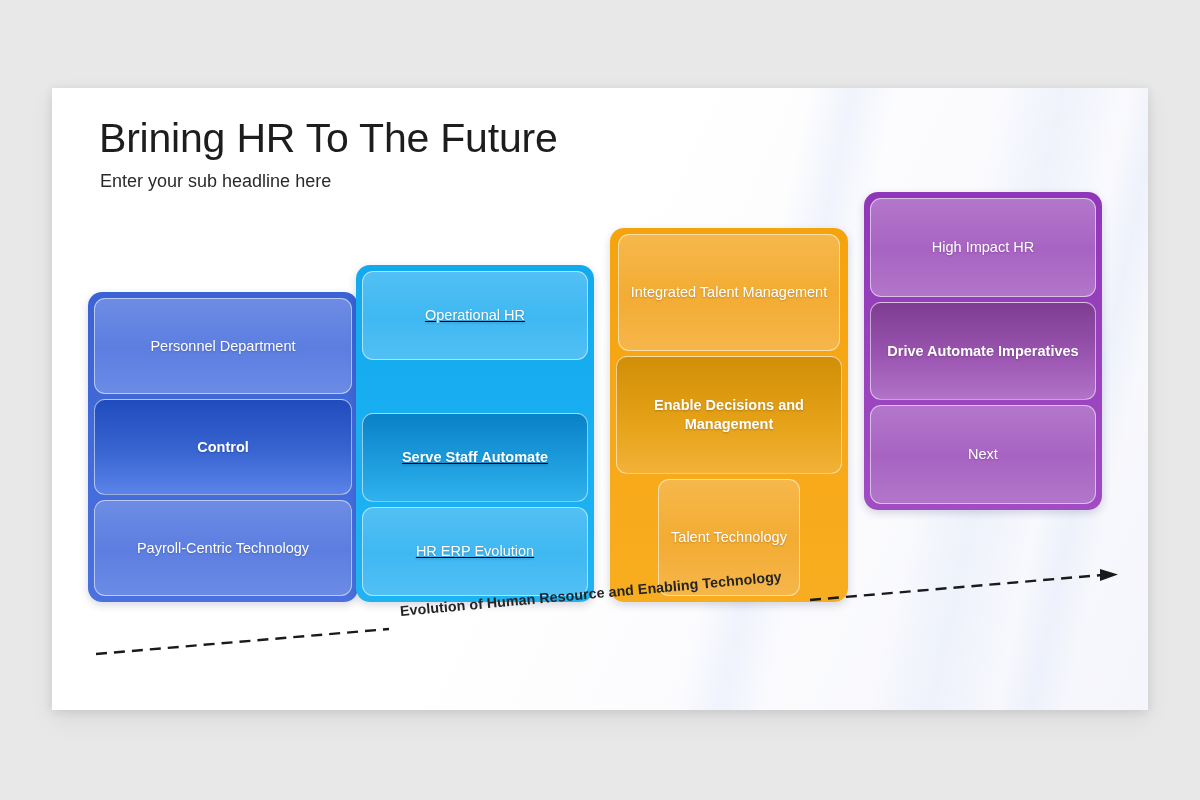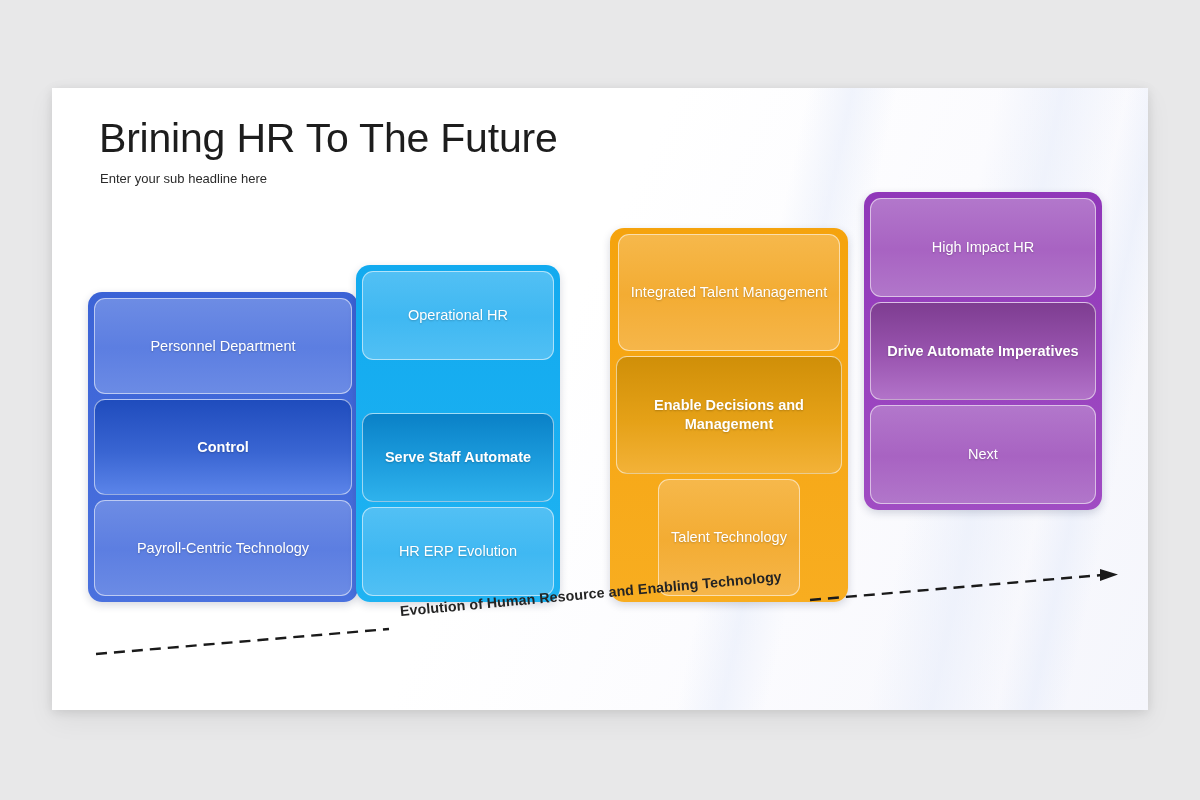--- a/index.html
+++ b/index.html
@@ -49,21 +49,21 @@
     line-height: 1.15;
     font-weight: 400;
     color: #1d1d1d;
     letter-spacing: -0.2px;
     white-space: nowrap;
   }
   #subtitle {
     position: absolute;
     left: 48px;
     top: 83px;
-    font-size: 13px;
+    font-size: 18px;
     font-weight: 400;
     color: #2b2b2b;
     white-space: nowrap;
   }
 
   
   .column {
     position: absolute;
     border-radius: 14px;
     box-sizing: border-box;
@@ -92,22 +92,22 @@
     font-weight: bold;
   }
 
   
   #col1 { left: 36px; top: 204px; width: 270px; height: 310px;
           background: linear-gradient(180deg, #3b63d6 0%, #4a71de 100%); }
   #col1 .card { background: linear-gradient(180deg, #6d8ce4 0%, #5c7ee1 52%, #6b8be5 100%); }
   #col1 .card.emph { background: linear-gradient(180deg, #1f4cbd 0%, #3965d2 55%, #5b84e9 100%); }
 
   
-  #col2 { left: 304px; top: 177px; width: 204px; height: 337px;
-          background: linear-gradient(180deg, #12aaef 0%, #1fb3f2 100%); }
+  #col2 { left: 304px; top: 177px; width: 238px; height: 337px;
+          background: linear-gradient(180deg, #12aaef 0%, #1fb3f2 100%); text-decoration: underline; }
   #col2 .card { background: linear-gradient(180deg, #52c0f4 0%, #3fb8f2 52%, #51c0f4 100%); }
   #col2 .card.emph { background: linear-gradient(180deg, #0a81c7 0%, #1c9cdd 55%, #2fb2ec 100%); margin-top: 48px; }
 
   
   #col3 { left: 558px; top: 140px; width: 238px; height: 374px;
           background: linear-gradient(180deg, #f5a30d 0%, #f8ad20 100%); align-items: center; }
   #col3 .card { background: linear-gradient(180deg, #f6b84b 0%, #f3ac33 52%, #f6b64a 100%); }
   #col3 .card.emph { background: linear-gradient(180deg, #d08f08 0%, #e5a117 55%, #f3b238 100%); }
 
   

